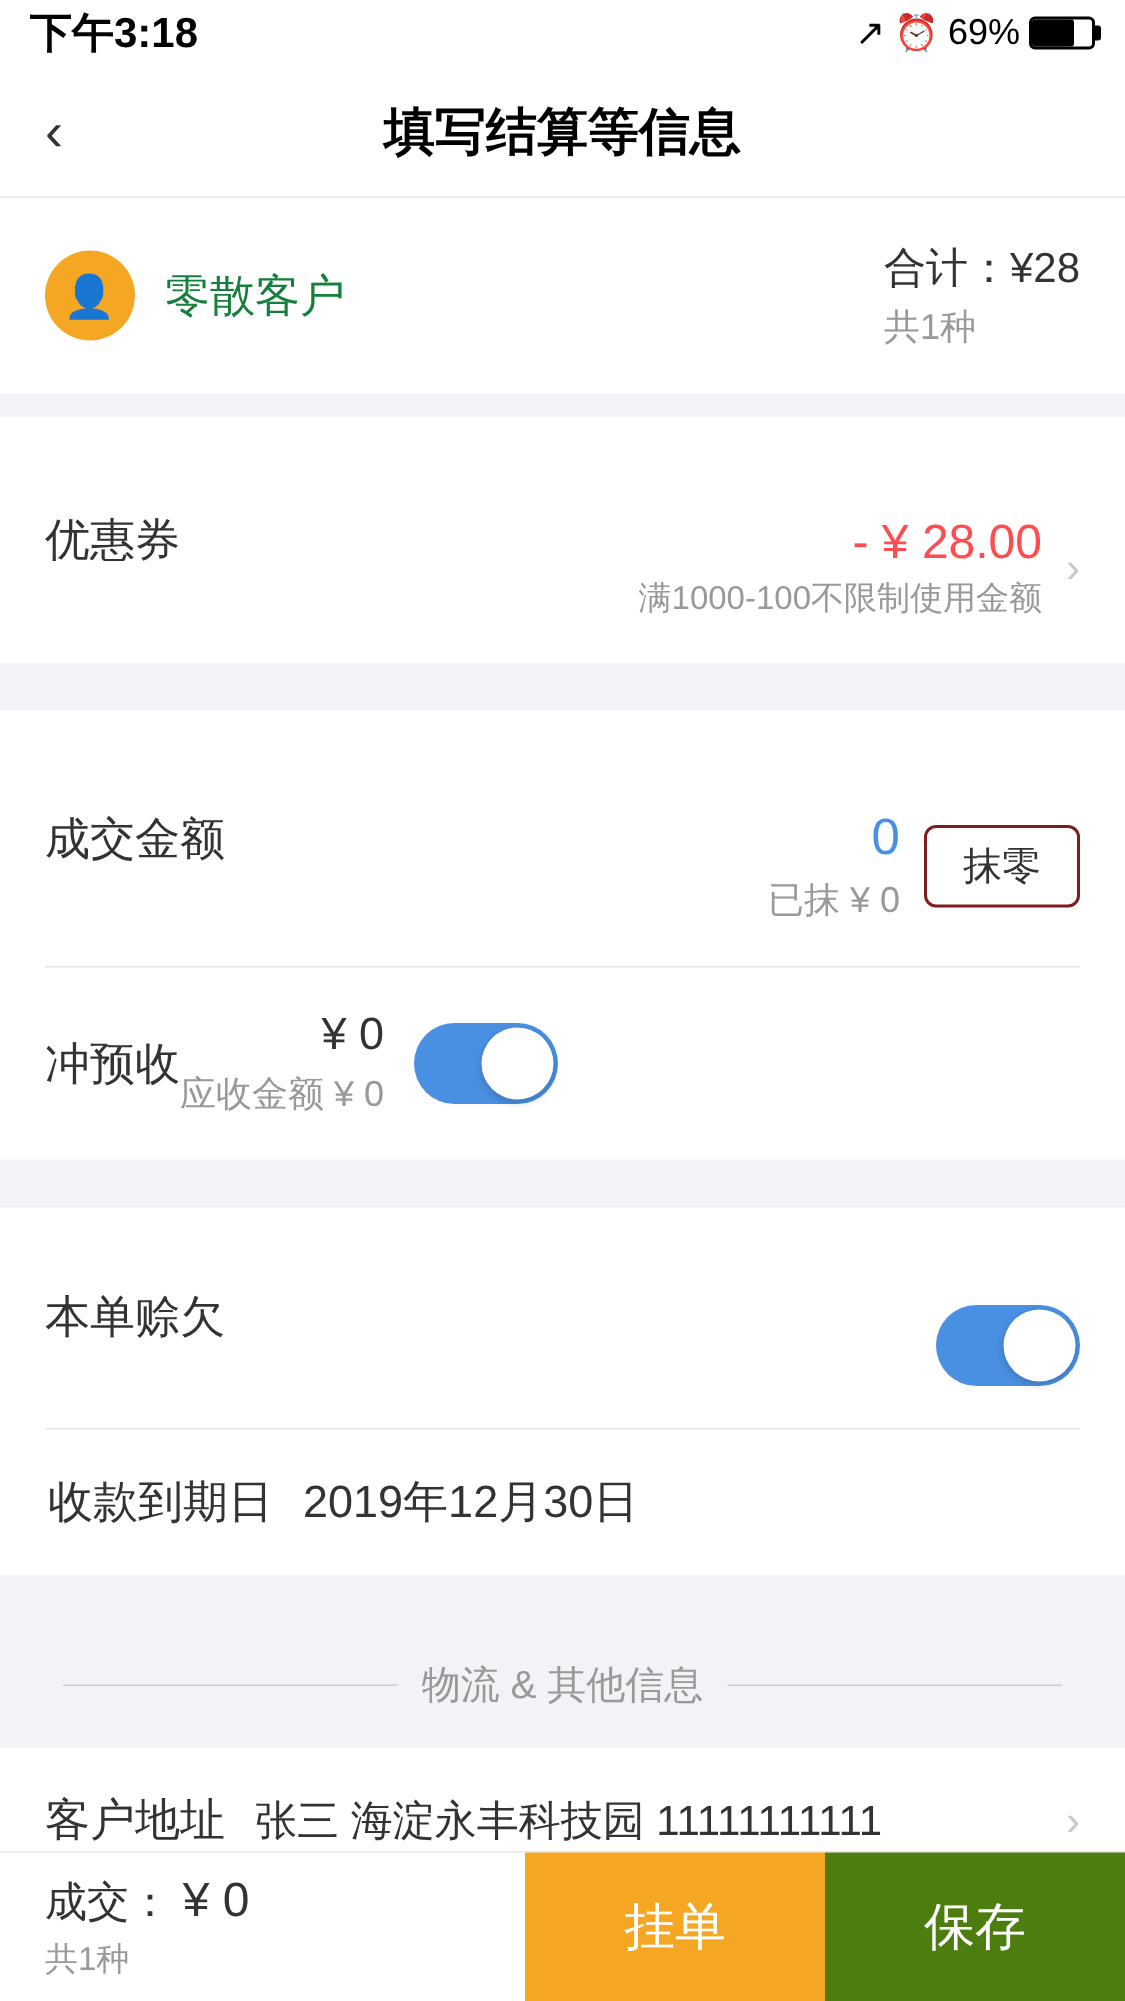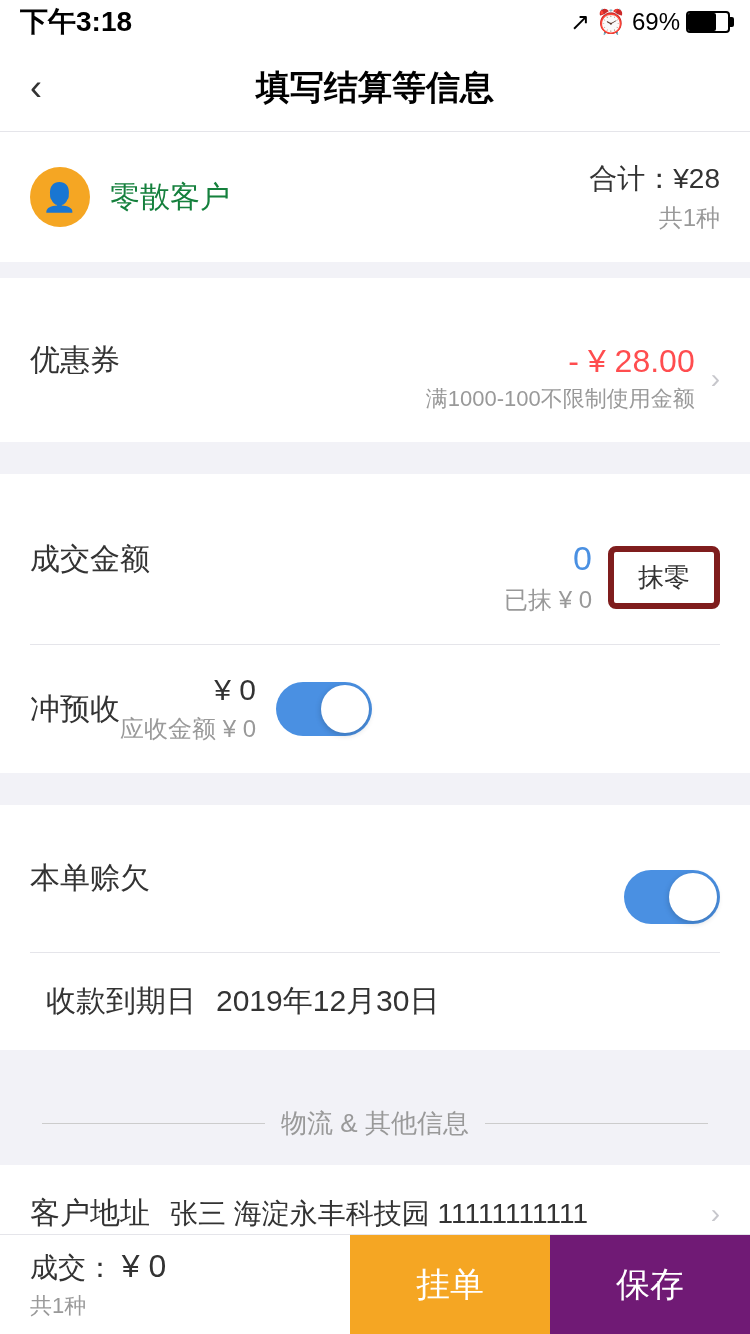--- a/index.html
+++ b/index.html
@@ -85,21 +85,21 @@
       gap: 20px;
     }
     .avatar {
       width: 60px; height: 60px;
       border-radius: 50%;
       background: #f5a623;
       display: flex; align-items: center; justify-content: center;
       font-size: 28px; color: #fff;
     }
     .customer-name { font-size: 30px; color: #15803d; }
-    .customer-right { text-align: right; }
+    .customer-right { }
     .total-amount { font-size: 28px; color: #333; }
     .total-count { font-size: 24px; color: #999; margin-top: 4px; }
 
     
     .divider { height: 1px; background: #e5e5ea; margin: 0 30px; }
 
     
     .form-row {
       display: flex;
       align-items: center;
@@ -124,21 +124,21 @@
     .discount-desc { font-size: 22px; color: #999; margin-top: 4px; }
     .chevron {
       font-size: 28px; color: #c7c7cc;
     }
 
     
     .amount-value {
       font-size: 34px; color: #4a90e2; font-weight: 500;
     }
     .round-btn {
-      border: 6px solid #7f1d1d;
+      border: 2px solid #7f1d1d;
       border-radius: 8px;
       padding: 8px 24px;
       font-size: 26px;
       color: #333;
       background: #fff;
       cursor: pointer;
     }
     .already-rounded { font-size: 24px; color: #999; margin-top: 6px; }
 
     
@@ -162,21 +162,21 @@
     
     .section-separator {
       height: 16px;
       background: #f2f2f7;
     }
 
     
     .date-row {
       display: flex;
       align-items: center;
-      padding: 28px 46px;
+      padding: 28px 32px;
       gap: 20px;
     }
     .date-label { font-size: 30px; color: #333; }
     .date-value { font-size: 30px; color: #333; }
 
     
     .section-header {
       text-align: center;
       padding: 24px 42px;
       font-size: 26px;
@@ -225,21 +225,21 @@
       width: 200px; height: 100px;
       background: #f5a623;
       border: none;
       font-size: 34px;
       color: #fff;
       cursor: pointer;
       display: flex; align-items: center; justify-content: center;
     }
     .btn-save {
       width: 200px; height: 100px;
-      background: #701a75;
+      background: #4d7c0f;
       border: none;
       font-size: 34px;
       color: #fff;
       cursor: pointer;
       display: flex; align-items: center; justify-content: center;
     }
 
     .preadvance-row {
       display: flex;
       align-items: center;

